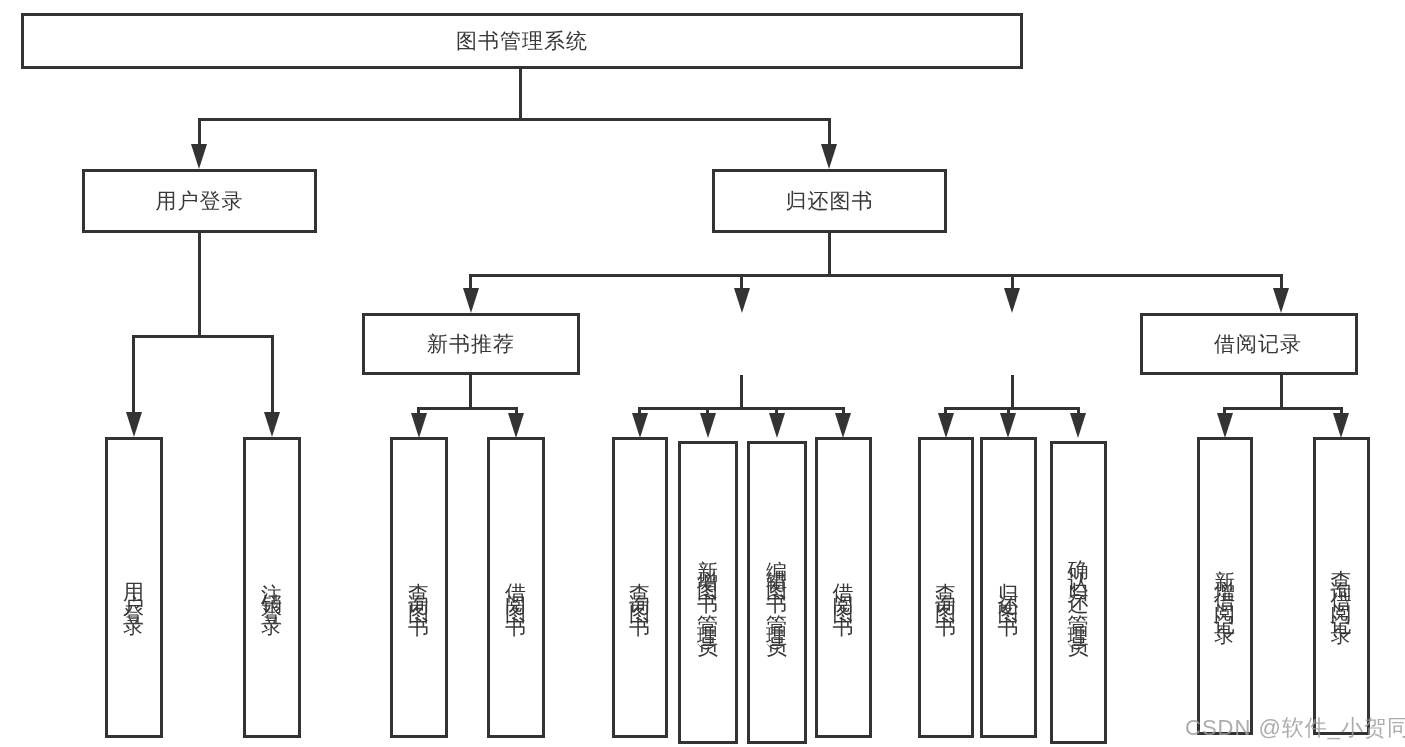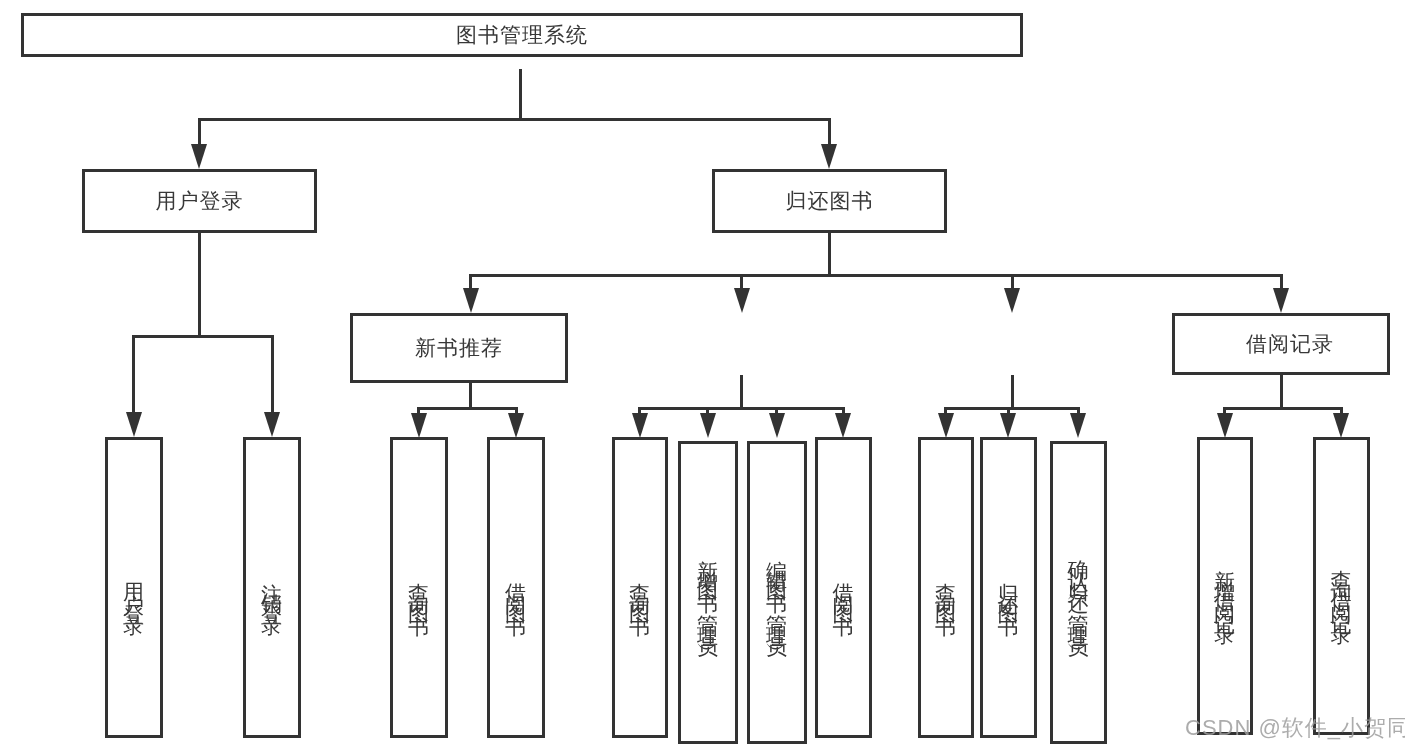--- a/index.html
+++ b/index.html
@@ -66,21 +66,21 @@
     letter-spacing:1px;
     z-index:3;
     white-space:nowrap;
   }
 </style>
 </head>
 <body>
 
 <div id="canvas">
 
-  <div class="hbox" style="left:21px;top:13px;width:1002px;height:44px;">图书管理系统</div>
+  <div class="hbox" style="left:21px;top:13px;width:1002px;height:56px;">图书管理系统</div>
 
   <div class="line" style="left:519px;top:69px;width:3px;height:51px;"></div>
   <div class="line" style="left:198px;top:118px;width:633px;height:3px;"></div>
   <div class="line" style="left:198px;top:118px;width:3px;height:29px;"></div>
   <div class="arrow" style="left:191px;top:144px;"></div>
   <div class="line" style="left:828px;top:118px;width:3px;height:29px;"></div>
   <div class="arrow" style="left:821px;top:144px;"></div>
 
   <div class="hbox" style="left:82px;top:169px;width:235px;height:64px;">用户登录</div>
   <div class="hbox" style="left:712px;top:169px;width:235px;height:64px;">归还图书</div>
@@ -96,22 +96,22 @@
   <div class="line" style="left:469px;top:274px;width:814px;height:3px;"></div>
   <div class="line" style="left:469px;top:274px;width:3px;height:18px;"></div>
   <div class="arrow" style="left:463px;top:288px;"></div>
   <div class="line" style="left:740px;top:274px;width:3px;height:18px;"></div>
   <div class="arrow" style="left:734px;top:288px;"></div>
   <div class="line" style="left:1011px;top:274px;width:3px;height:18px;"></div>
   <div class="arrow" style="left:1004px;top:288px;"></div>
   <div class="line" style="left:1280px;top:274px;width:3px;height:18px;"></div>
   <div class="arrow" style="left:1273px;top:288px;"></div>
 
-  <div class="hbox" style="left:350px;top:313px;width:218px;height:70px;">新书推荐</div>
-  <div class="hbox" style="left:1172px;top:313px;width:218px;height:62px;padding-left:18px;">借阅记录</div>
+  <div class="hbox" style="left:362px;top:313px;width:218px;height:62px;">新书推荐</div>
+  <div class="hbox" style="left:1140px;top:313px;width:218px;height:62px;padding-left:18px;">借阅记录</div>
 
   <div class="line" style="left:469px;top:375px;width:3px;height:35px;"></div>
   <div class="line" style="left:417px;top:407px;width:101px;height:3px;"></div>
   <div class="line" style="left:417px;top:407px;width:3px;height:10px;"></div>
   <div class="arrow" style="left:411px;top:413px;"></div>
   <div class="line" style="left:515px;top:407px;width:3px;height:10px;"></div>
   <div class="arrow" style="left:508px;top:413px;"></div>
 
   <div class="line" style="left:740px;top:375px;width:3px;height:35px;"></div>
   <div class="line" style="left:638px;top:407px;width:207px;height:3px;"></div>

